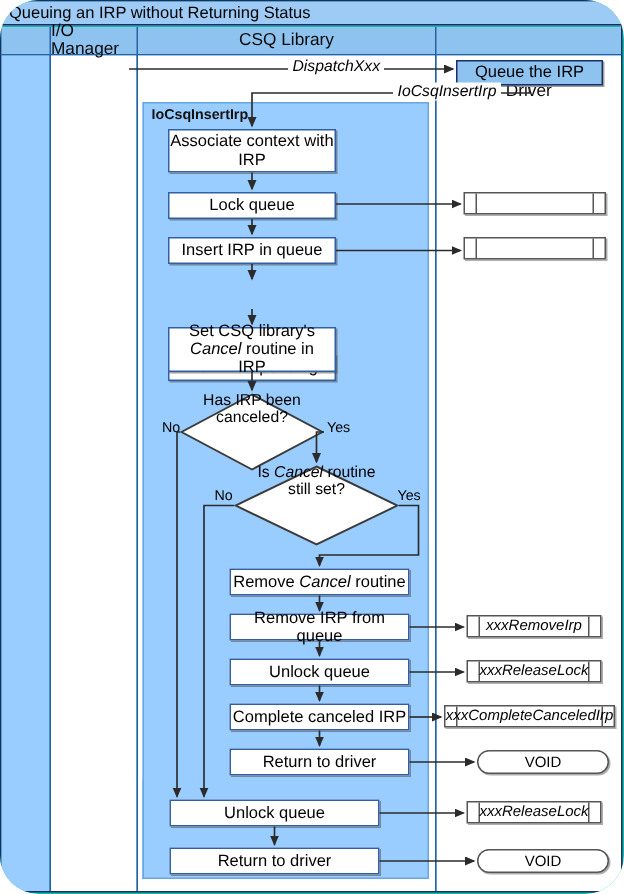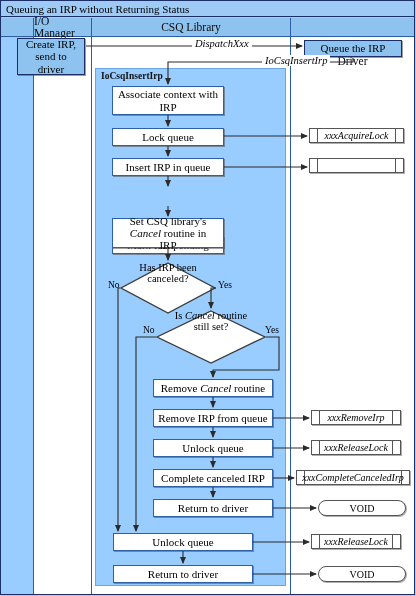--- a/index.html
+++ b/index.html
@@ -4,25 +4,26 @@
 <style>
   html, body {
     margin: 0;
     padding: 0;
     background: #ffffff;
   }
   #stage {
     position: relative;
     width: 416px;
     height: 596px;
-    font-family: Liberation Serif, serif;
+    font-family: Liberation Sans, sans-serif;
     font-size: 11px;
     color: #000000;
     overflow: hidden;
-    background: #f9a8d4;
+    background: #14b8a6;
+    border-radius: 26px;
   }
   
   .outer-frame {
     position: absolute;
     left: 0; top: 0;
     width: 415px; height: 595px;
     border: 1px solid #1b2f66;
     box-sizing: border-box;
   }
   .title-bar {
@@ -229,26 +230,20 @@
     <div class="lane-sep" style="left:32px;"></div>
     <div class="lane-sep" style="left:90px;"></div>
     <div class="lane-sep" style="left:289px;"></div>
   </div>
 
   <div class="group-box" style="left:95px; top:68px; width:191px; height:518px;"></div>
   <div class="group-label" style="left:101px; top:71px;">IoCsqInsertIrp</div>
 
   <div class="group-box" style="left:95px; top:520px; width:191px; height:66px; border-top:none;"></div>
 
-  <div class="node proc-blue" style="left:17px; top:38px; width:68px; height:37px;">
-    <div style="padding:0 3px;">
-      <span>Create IRP,</span><br>
-      <span>send to driver</span>
-    </div>
-  </div>
 
   <div class="node proc-blue" style="left:304px; top:40px; width:98px; height:17px;">
     <span>Queue the IRP</span>
   </div>
 
   <div class="node proc" style="left:112px; top:86px; width:112px; height:29px;">
     <span>Associate context with IRP</span>
   </div>
 
   <div class="node proc" style="left:112px; top:128px; width:112px; height:18px;">
@@ -319,21 +314,20 @@
     <span>Unlock queue</span>
   </div>
 
   <div class="node proc" style="left:113px; top:565px; width:140px; height:18px;">
     <span>Return to driver</span>
   </div>
 
   <div class="subr" style="left:309px; top:128px; width:95px; height:15px;">
     <div class="inner-l"></div>
     <div class="inner-r"></div>
-    <div class="stext">xxxAcquireLock</div>
   </div>
 
   <div class="subr" style="left:309px; top:158px; width:95px; height:15px;">
     <div class="inner-l"></div>
     <div class="inner-r"></div>
   </div>
 
   <div class="subr" style="left:311px; top:410px; width:90px; height:15px;">
     <div class="inner-l"></div>
     <div class="inner-r"></div>

